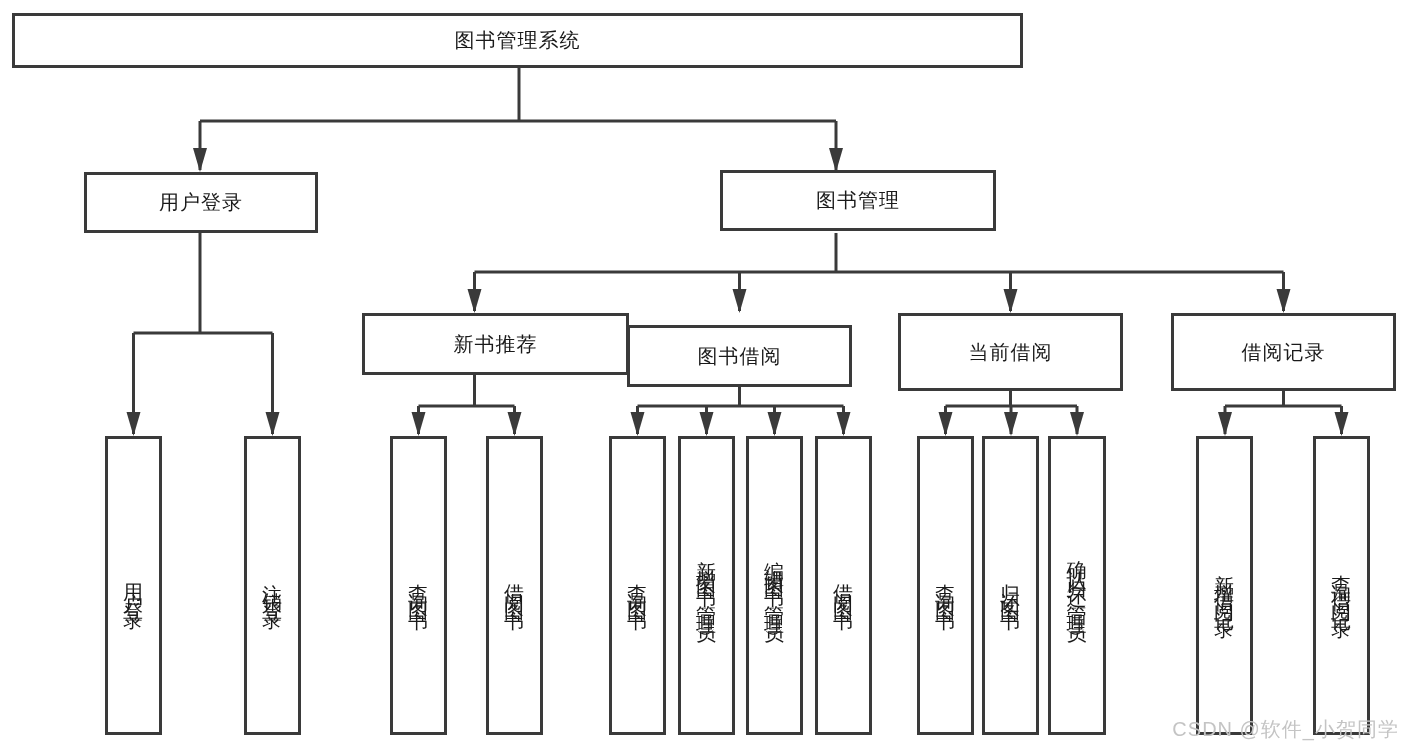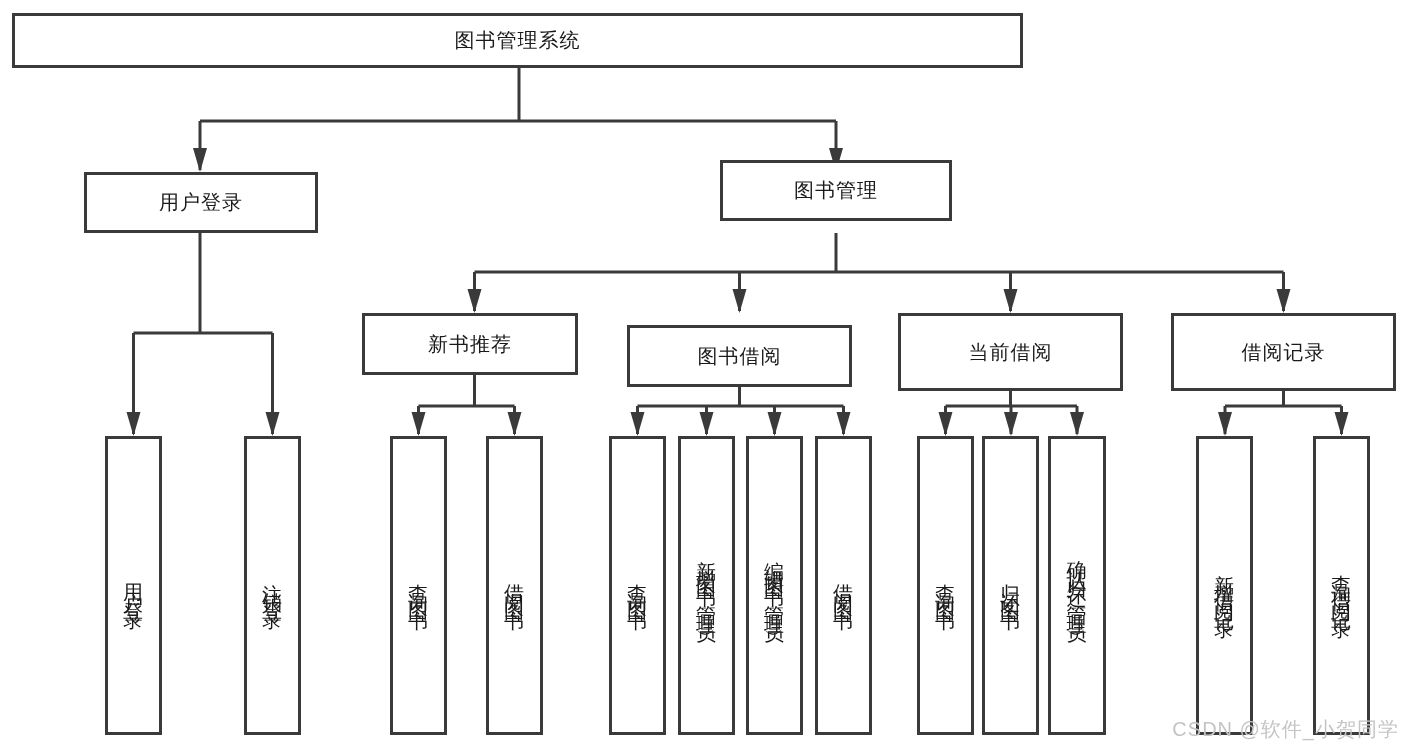--- a/index.html
+++ b/index.html
@@ -126,23 +126,23 @@
       <polygon points="1077,436 1070,412 1084,412"></polygon>
 
       <polygon points="1225,436 1218,412 1232,412"></polygon>
       <polygon points="1341.5,436 1334.5,412 1348.5,412"></polygon>
     </g>
   </svg>
 
   <div class="node" style="left:12px; top:13px; width:1011px; height:55px;">图书管理系统</div>
 
   <div class="node" style="left:84px; top:172px; width:234px; height:61px;">用户登录</div>
-  <div class="node" style="left:720px; top:160px; width:232px; height:61px;">图书管理</div>
+  <div class="node" style="left:720px; top:170px; width:276px; height:61px;">图书管理</div>
 
-  <div class="node" style="left:362px; top:313px; width:216px; height:62px;">新书推荐</div>
+  <div class="node" style="left:362px; top:313px; width:267px; height:62px;">新书推荐</div>
   <div class="node" style="left:627px; top:325px; width:225px; height:62px;">图书借阅</div>
   <div class="node" style="left:898px; top:313px; width:225px; height:78px;">当前借阅</div>
   <div class="node" style="left:1171px; top:313px; width:225px; height:78px;">借阅记录</div>
 
   <div class="node leaf" style="left:105px; top:436px; width:57px; height:299px;">用户登录</div>
   <div class="node leaf" style="left:244px; top:436px; width:57px; height:299px;">注销登录</div>
 
   <div class="node leaf" style="left:390px; top:436px; width:57px; height:299px;">查询图书</div>
   <div class="node leaf" style="left:486px; top:436px; width:57px; height:299px;">借阅图书</div>
 

